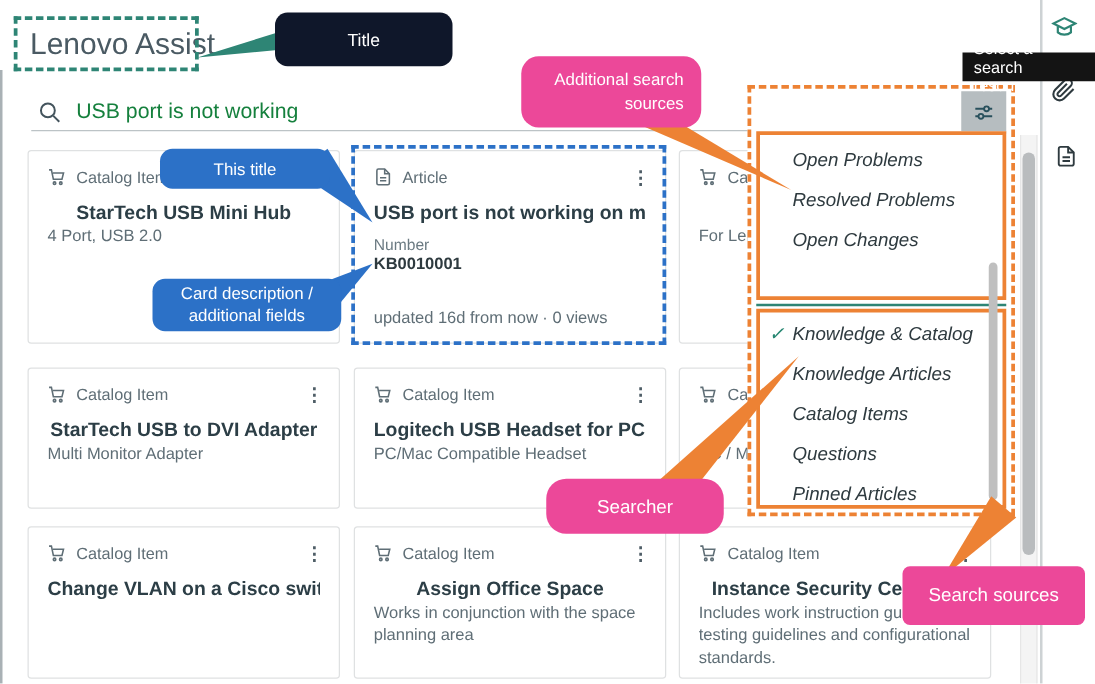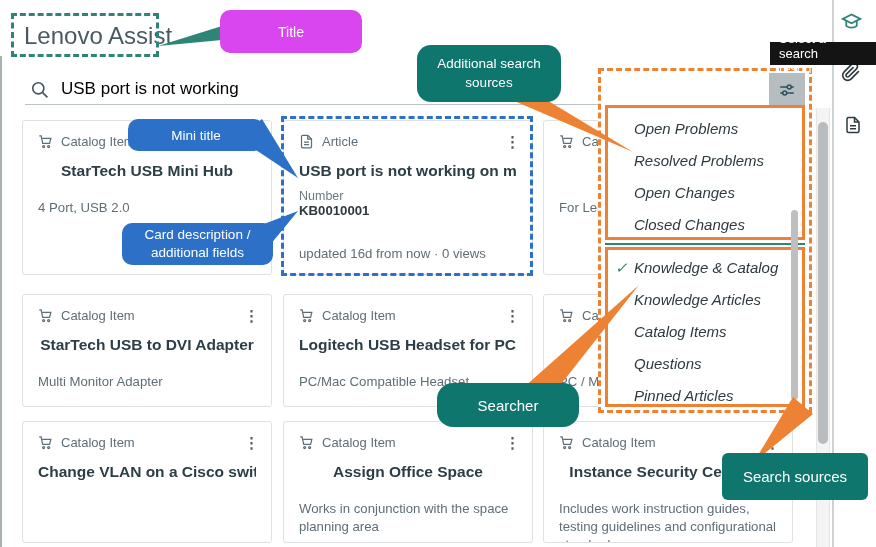--- a/index.html
+++ b/index.html
@@ -6,28 +6,28 @@
   body{width:876px;height:547px;overflow:hidden;font-family:"Liberation Sans",sans-serif;}
   .app{position:relative;width:876px;height:547px;background:#fff;overflow:hidden;}
   .app::before{content:"";position:absolute;left:0;top:56px;bottom:0;width:2px;background:#a9b1b5;}
 
   
   .page-title{position:absolute;left:24px;top:22px;font-size:24px;color:#4a5a63;}
   .title-dashed{position:absolute;left:11px;top:13px;width:148px;height:44px;border:3px dashed #2e8575;box-sizing:border-box;z-index:38;}
 
   
   .search-row{position:absolute;left:30px;top:76px;height:26px;display:flex;align-items:center;gap:12px;}
-  .search-text{font-size:17px;color:#000000;}
+  .search-text{font-size:17px;color:#15803d;}
   .search-underline{position:absolute;left:25px;top:104px;width:786px;height:1px;background:#bcc3c6;}
 
   
   .card{position:absolute;width:250px;background:#fff;border:1px solid #dfe1e2;border-radius:3px;box-sizing:border-box;padding:13px 15px;overflow:hidden;z-index:1;}
   .card-head{display:flex;align-items:center;gap:8px;color:#5f6e76;font-size:13px;}
   .card-title{margin-top:13px;font-size:15.5px;font-weight:bold;color:#2c3e46;white-space:nowrap;overflow:hidden;text-align:center;}
-  .card-desc{margin-top:19px;font-size:13.2px;color:#5f6e76;line-height:1.35;}
+  .card-desc{margin-top:0;font-size:13.2px;color:#5f6e76;line-height:1.35;}
   .kebab{position:absolute;right:12px;top:12px;font-size:15px;font-weight:bold;color:#4e5d66;cursor:pointer;}
   .field-label{margin-top:9px;font-size:12.5px;color:#6b7a82;}
   .field-value{font-size:13.2px;color:#2e3a3f;font-weight:bold;}
   .card-footer{position:absolute;left:15px;bottom:13px;font-size:13.2px;color:#5f6e76;}
 
   
   .dropdown-overlay{position:absolute;left:598px;top:68px;width:214px;height:345px;background:#fff;border:3px dashed #ed8234;box-sizing:border-box;z-index:20;}
   .filter-btn{position:absolute;right:4px;top:2px;width:36px;height:34px;background:#b6bdc0;display:flex;align-items:center;justify-content:center;cursor:pointer;}
   .menu-panel{position:absolute;left:4px;top:34px;width:200px;height:302px;background:#fff;}
   .menu-group1{position:absolute;left:0;top:0;width:200px;height:135px;border:3px solid #ed8234;box-sizing:border-box;padding-top:5px;}
@@ -38,22 +38,22 @@
   .panel-thumb{position:absolute;left:186px;top:105px;width:7px;height:190px;background:#bfbfbf;border-radius:4px;}
 
   
   .main-track{position:absolute;left:816px;top:108px;width:14px;height:439px;background:#f4f4f4;border-left:1px solid #e6e6e6;border-right:1px solid #e6e6e6;box-sizing:border-box;z-index:5;}
   .main-thumb{position:absolute;left:818px;top:122px;width:10px;height:322px;background:#b9bcbe;border-radius:5px;z-index:6;}
   .sidebar-divider{position:absolute;left:832px;top:0;width:2px;height:547px;background:#cdd2d4;}
   .side-icon{position:absolute;left:841px;cursor:pointer;z-index:8;}
 
   
   .callout{position:absolute;color:#fff;display:flex;align-items:center;justify-content:center;text-align:center;z-index:41;}
-  .co-teal{background:#d946ef;}
-  .co-orange{background:#0f766e;}
+  .co-teal{background:#0f172a;}
+  .co-orange{background:#ec4899;text-align:right;}
   .co-blue{background:#2c71c7;}
   .tails{position:absolute;left:0;top:0;width:876px;height:547px;z-index:40;pointer-events:none;}
   .blue-dashed{position:absolute;left:281px;top:116px;width:252px;height:160px;border:3px dashed #2c71c7;box-sizing:border-box;z-index:30;}
   .tooltip{position:absolute;left:722px;top:42px;height:23px;background:#141414;color:#fff;font-size:13px;display:flex;align-items:center;padding:0 9px;z-index:50;margin-left:48px;}
 </style>
 </head>
 <body>
 
 <div class="app">
 
@@ -204,21 +204,20 @@
           <circle cx="15" cy="8" r="2.6" fill="#b6bdc0"></circle>
           <line x1="3" y1="16" x2="21" y2="16"></line>
           <circle cx="9" cy="16" r="2.6" fill="#b6bdc0"></circle>
         </svg>
     </div>
     <div class="menu-panel">
       <div class="menu-group1">
         <div class="menu-item">Open Problems</div>
         <div class="menu-item">Resolved Problems</div>
         <div class="menu-item">Open Changes</div>
-        <div class="menu-item">Closed Changes</div>
       </div>
       <div class="menu-divider"></div>
       <div class="menu-group2">
         <div class="menu-item"><span class="menu-check">✓</span><span>Knowledge &amp; Catalog</span></div>
         <div class="menu-item">Knowledge Articles</div>
         <div class="menu-item">Catalog Items</div>
         <div class="menu-item">Questions</div>
         <div class="menu-item">Pinned Articles</div>
       </div>
       <div class="panel-thumb"></div>
@@ -251,21 +250,21 @@
   <svg class="tails" viewBox="0 0 876 547">
     <polygon points="158,46 222,26 222,40" fill="#2e8575"></polygon>
     <polygon points="238,138 262,119 298,178" fill="#2c71c7"></polygon>
     <polygon points="248,230 270,245 298,211" fill="#2c71c7"></polygon>
     <polygon points="503,96 545,99 633,152" fill="#ed8234"></polygon>
     <polygon points="523,388 558,388 639,285" fill="#ed8234"></polygon>
     <polygon points="793,397 813,414 754,462" fill="#ed8234"></polygon>
   </svg>
 
   <div class="callout co-teal" style="left:220px;top:10px;width:142px;height:43px;border-radius:10px;font-size:14px;">Title</div>
-  <div class="callout co-blue" style="left:128px;top:119px;width:136px;height:32px;border-radius:10px;font-size:13.5px;">Mini title</div>
+  <div class="callout co-blue" style="left:128px;top:119px;width:136px;height:32px;border-radius:10px;font-size:13.5px;">This title</div>
   <div class="callout co-blue" style="left:122px;top:223px;width:151px;height:42px;border-radius:10px;font-size:13.5px;line-height:1.3;padding:0 4px;box-sizing:border-box;">Card description / additional fields</div>
   <div class="callout co-orange" style="left:417px;top:45px;width:144px;height:57px;border-radius:14px;font-size:13.5px;line-height:1.35;padding:0 14px;box-sizing:border-box;">Additional search sources</div>
   <div class="callout co-orange" style="left:437px;top:383px;width:142px;height:44px;border-radius:16px;font-size:15px;">Searcher</div>
   <div class="callout co-orange" style="left:722px;top:453px;width:146px;height:47px;border-radius:6px;font-size:15px;">Search sources</div>
 
   <div class="tooltip">Select a search resource</div>
 
 </div>
 
 </body></html>

